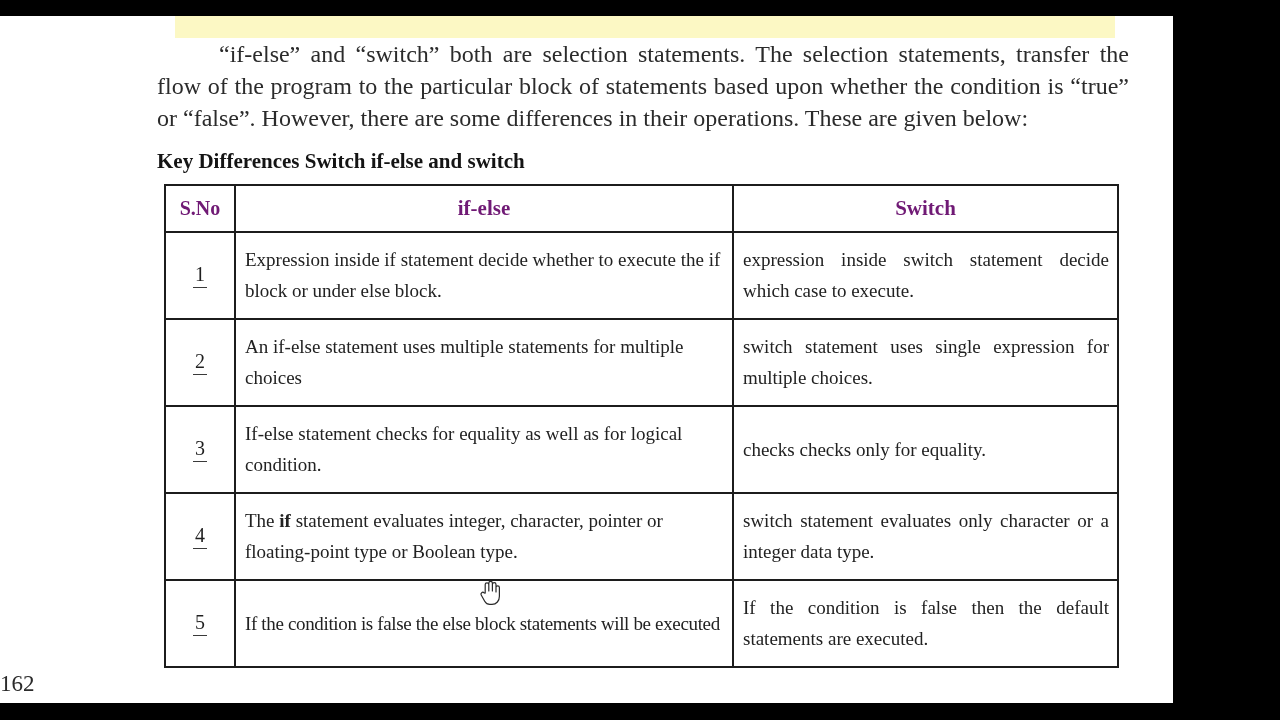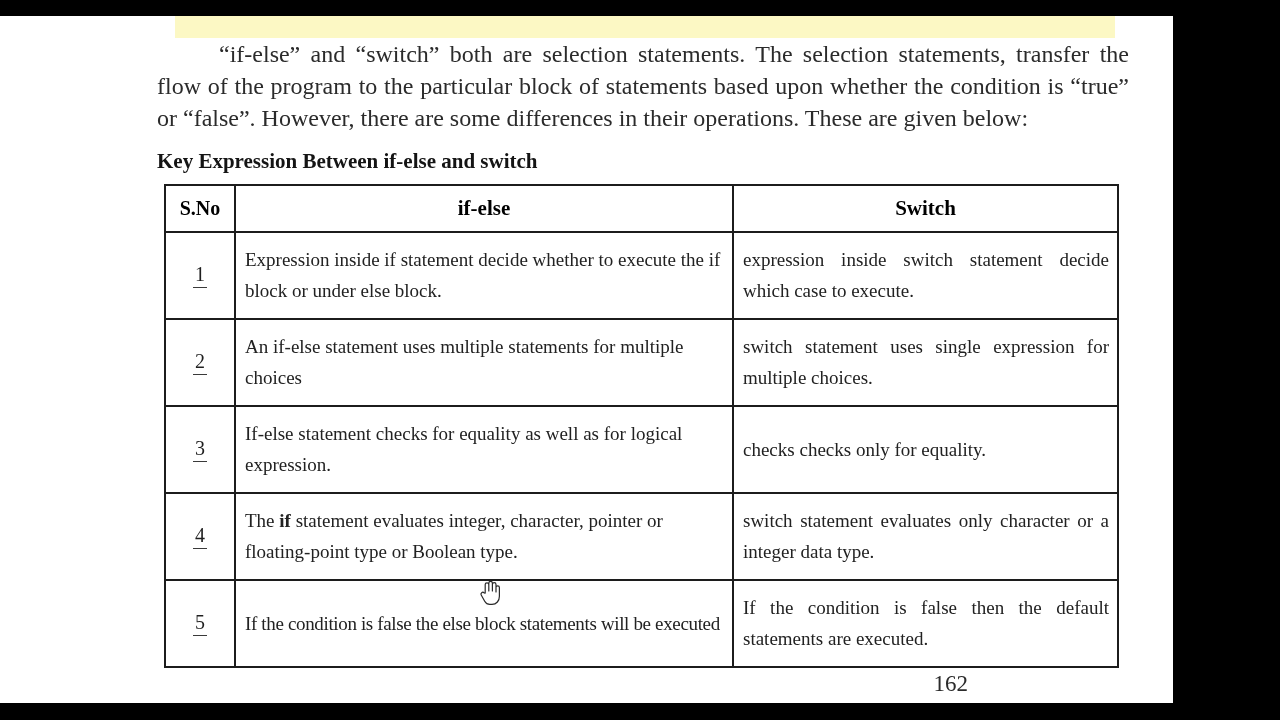--- a/index.html
+++ b/index.html
@@ -92,21 +92,21 @@
   }
 
   col.c-sno   { width: 70px; }
   col.c-if    { width: 498px; }
   col.c-sw    { width: 385px; }
 
   .hdr-cell {
     text-align: center;
     font-weight: bold;
     font-size: 21px;
-    color: #000000;
+    color: #701a75;
     height: 45px;
     line-height: 45px;
   }
   .hdr-cell.sno { font-size: 20px; }
 
   .sno-cell {
     text-align: center;
     font-size: 20px;
     color: #1f1f1f;
     height: 74px;
@@ -128,21 +128,21 @@
   .txt-cell.just  { text-align: justify; text-align-last: left; margin-top: 17px; }
   .txt-cell .b    { font-weight: bold; text-align: right; }
   .txt-cell.tight { letter-spacing: -0.35px; }
 
   
   #page-number {
     position: absolute;
     left: 0;
     top: 655px;
     width: 968px;
-    text-align: right;
+    text-align: left;
     font-size: 23px;
     color: #2b2b2b;
   }
 
   
   #cursor {
     position: absolute;
     left: 479px;
     top: 580px;
     width: 22px;
@@ -157,21 +157,21 @@
 
   <div id="page">
 
     <div id="highlight-strip"></div>
 
     <div id="doc">
 
 
       <p class="intro-para">“if-else” and “switch” both are selection statements. The selection statements, transfer the flow of the program to the particular block of statements based upon whether the condition is “true” or “false”.  However, there are some differences in their operations. These are given below:</p>
 
-      <div class="subheading">Key Expression Between if-else and switch</div>
+      <div class="subheading">Key Differences Switch if-else and switch</div>
 
       <table id="diff-table">
         <colgroup>
           <col class="c-sno">
             <col class="c-if">
             <col class="c-sw">
         </colgroup>
         <thead>
           <tr>
             <th class="hdr-cell sno">S.No</th>
@@ -194,21 +194,21 @@
               <span class="num">2</span>
             </td>
             <td class="txt-cell left">An if-else statement uses multiple statements for multiple choices</td>
             <td class="txt-cell just">switch statement uses single expression for multiple choices.</td>
           </tr>
 
           <tr>
             <td class="sno-cell">
               <span class="num">3</span>
             </td>
-            <td class="txt-cell left">If-else statement checks for equality as well as for logical expression.</td>
+            <td class="txt-cell left">If-else statement checks for equality as well as for logical condition.</td>
             <td class="txt-cell left">checks checks only for equality.</td>
           </tr>
 
           <tr>
             <td class="sno-cell">
               <span class="num">4</span>
             </td>
             <td class="txt-cell left"><span>The </span><span class="b">if</span><span> statement evaluates integer, character, pointer or floating-point type or Boolean type.</span></td>
             <td class="txt-cell just">switch statement evaluates only character or a integer data type.</td>
           </tr>

